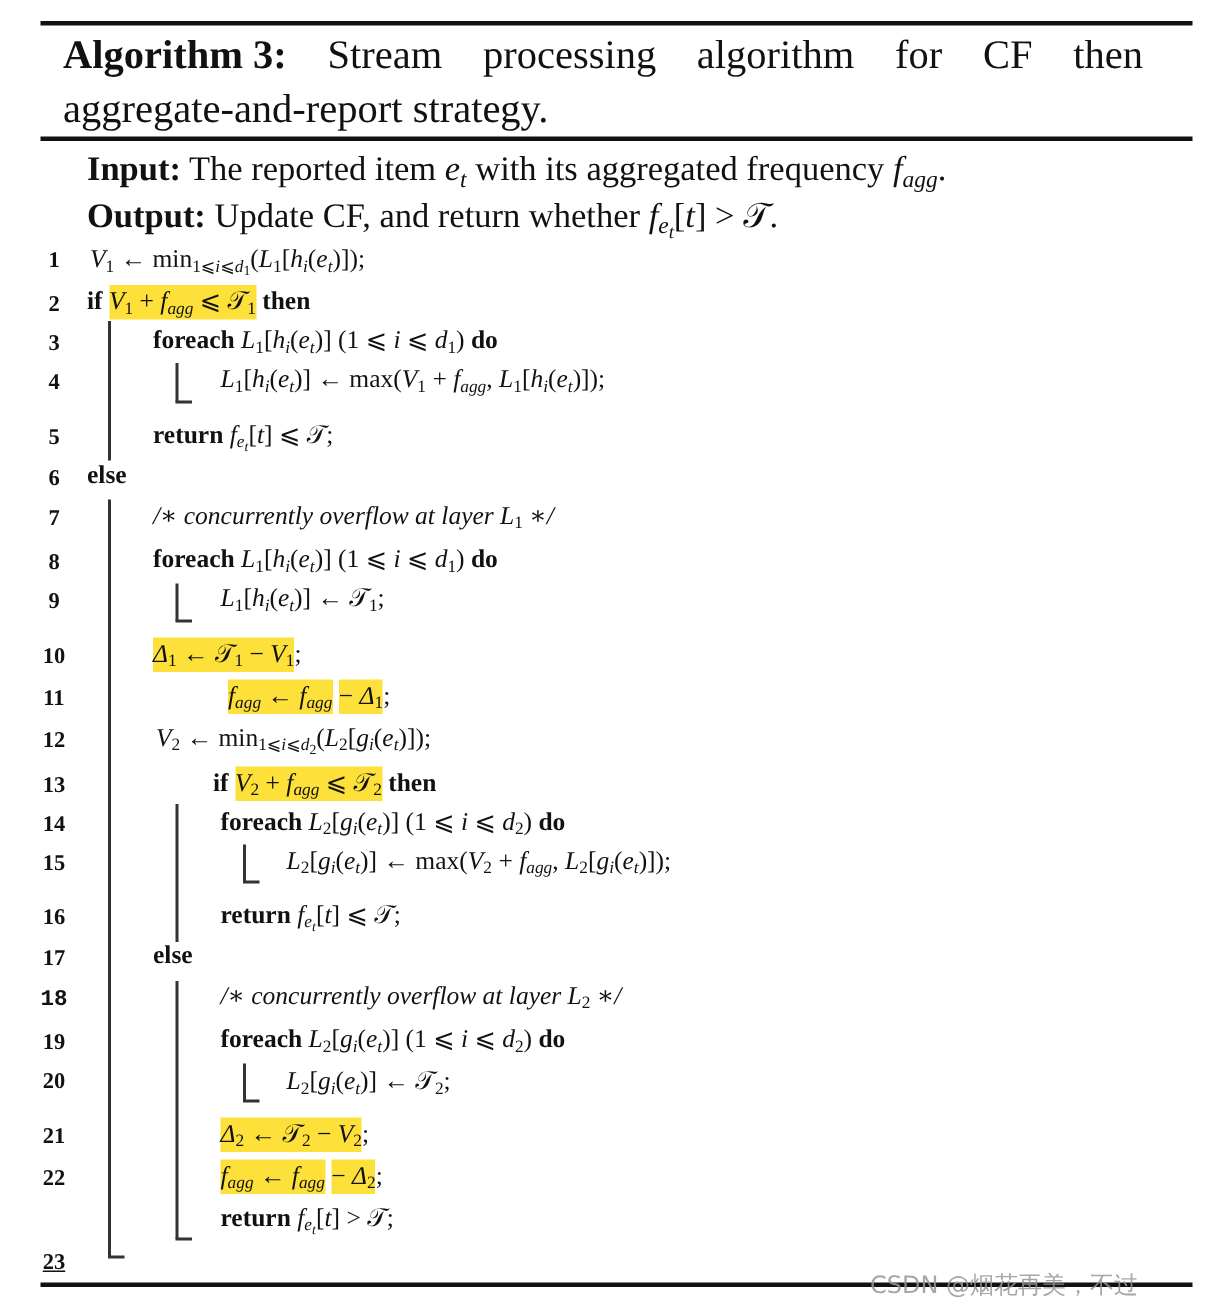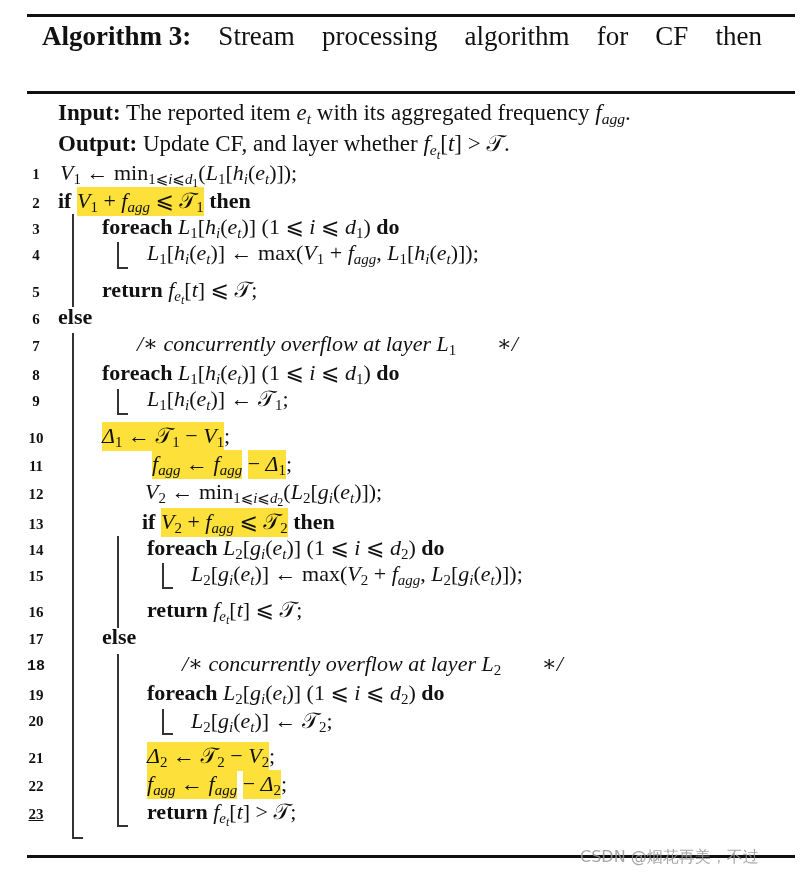--- a/index.html
+++ b/index.html
@@ -8,58 +8,59 @@
   .rule { position:absolute; left:27px; width:768px; background:#111; }
   .rule.thick { height:3px; }
   .caption { position:absolute; left:42px; top:18px; width:720px;
              font-size:27px; line-height:36px; text-align:justify; text-align-last:left; }
   .caption .kw { font-weight:bold; }
   .caption .line1 { display:flex; justify-content:space-between; }
   .io { position:absolute; left:58px; font-size:23px; line-height:30px; white-space:nowrap; }
   .io b { font-weight:bold; }
   .ln { position:absolute; left:26px; width:20px; text-align:center;
         font-size:15px; font-weight:bold; line-height:20px; }
-  .code { position:absolute; font-size:22px; line-height:26px; white-space:nowrap; }
+  .code { position:absolute; font-size:17px; line-height:26px; white-space:nowrap; }
   .code b { font-weight:bold; }
   i, .m { font-style:italic; }
   sub { font-size:68%; vertical-align:-0.28em; line-height:0; font-style:normal; }
   sub i { font-style:italic; }
   .hl { background:#fde03a; padding:1px 0 3px 0; }
   .vbar { position:absolute; width:2px; background:#333; }
   .foot { position:absolute; height:1.5px; background:#333; }
-  .cmt { font-style:italic;margin-left:35px; }
+  .cmt { font-style:italic; }
   .wm { position:absolute; left:580px; top:847px; font-family:"DejaVu Sans","Liberation Sans",sans-serif;
         font-size:16px; color:rgba(150,150,150,0.85); white-space:nowrap; }
 </style>
 </head>
 <body>
 
 <div class="rule thick" style="top:14px;"></div>
 <div class="rule thick" style="top:91px;"></div>
 <div class="rule thick" style="top:855px;"></div>
 
 <div class="caption">
   <div class="line1">
     <span><span class="kw">Algorithm 3:</span></span>
     <span>Stream</span>
     <span>processing</span>
     <span>algorithm</span>
     <span>for</span>
     <span>CF</span>
     <span>then</span>
   </div>
+  <div>aggregate-and-report strategy.</div>
 </div>
 
 <div class="io" style="top:98px;">
   <b>Input:</b>
   <span>The reported item </span><i>e<sub><i>t</i></sub></i><span> with its aggregated frequency </span><i>f<sub><i>agg</i></sub></i><span>.</span>
 </div>
 <div class="io" style="top:129px;">
   <b>Output:</b>
-  <span>Update CF, and layer whether </span><i>f<sub><i>e<sub style="font-size:80%"><i>t</i></sub></i></sub></i>[<i>t</i>] &gt; 𝒯<span>.</span>
+  <span>Update CF, and return whether </span><i>f<sub><i>e<sub style="font-size:80%"><i>t</i></sub></i></sub></i>[<i>t</i>] &gt; 𝒯<span>.</span>
 </div>
 
 <div class="ln" style="top:164px;">1</div>
 <div class="ln" style="top:193px;">2</div>
 <div class="ln" style="top:219px;">3</div>
 <div class="ln" style="top:245px;">4</div>
 <div class="ln" style="top:282px;">5</div>
 <div class="ln" style="top:309px;">6</div>
 <div class="ln" style="top:336px;">7</div>
 <div class="ln" style="top:365px;">8</div>
@@ -70,21 +71,21 @@
 <div class="ln" style="top:514px;">13</div>
 <div class="ln" style="top:540px;">14</div>
 <div class="ln" style="top:566px;">15</div>
 <div class="ln" style="top:602px;">16</div>
 <div class="ln" style="top:629px;">17</div>
 <div class="ln" style="top:657px;font-family:Liberation Mono, monospace;">18</div>
 <div class="ln" style="top:685px;">19</div>
 <div class="ln" style="top:711px;">20</div>
 <div class="ln" style="top:748px;">21</div>
 <div class="ln" style="top:776px;">22</div>
-<div class="ln" style="top:804px;text-decoration:underline;">23</div>
+<div class="ln" style="top:832px;text-decoration:underline;">23</div>
 
 <div class="vbar" style="left:72px; top:214px; height:93px;"></div>
 <div class="vbar" style="left:117px; top:242px; height:26px;"></div>
 <div class="foot" style="left:117px; top:267px; width:11px;"></div>
 
 <div class="vbar" style="left:72px; top:333px; height:505px;"></div>
 <div class="foot" style="left:72px; top:837px; width:11px;"></div>
 <div class="vbar" style="left:117px; top:389px; height:25px;"></div>
 <div class="foot" style="left:117px; top:413px; width:11px;"></div>
 
@@ -141,21 +142,21 @@
 </div>
 
 <div class="code" style="left:102px; top:423px;">
   <span class="hl"><i>Δ</i><sub>1</sub> ← 𝒯<sub>1</sub> − <i>V</i><sub>1</sub></span>;
 </div>
 
 <div class="code" style="left:120px; top:451px;padding-left:32px;">
   <span class="hl"><i>f<sub><i>agg</i></sub></i> ← <i>f<sub><i>agg</i></sub></i></span> <span class="hl">− <i>Δ</i><sub>1</sub></span>;
 </div>
 
-<div class="code" style="left:104px; top:479px;margin-left:41px;">
+<div class="code" style="left:104px; top:479px;">
   <i>V</i><sub>2</sub> ← min<sub>1⩽<i>i</i>⩽<i>d</i><sub style="font-size:80%">2</sub></sub>(<i>L</i><sub>2</sub>[<i>g<sub><i>i</i></sub></i>(<i>e<sub><i>t</i></sub></i>)]);
 </div>
 
 <div class="code" style="left:102px; top:509px;margin-left:40px;">
   <b>if</b>
   <span class="hl"><i>V</i><sub>2</sub> + <i>f<sub><i>agg</i></sub></i> ⩽ 𝒯<sub>2</sub></span>
   <b>then</b>
 </div>
 
 <div class="code" style="left:147px; top:535px;">

